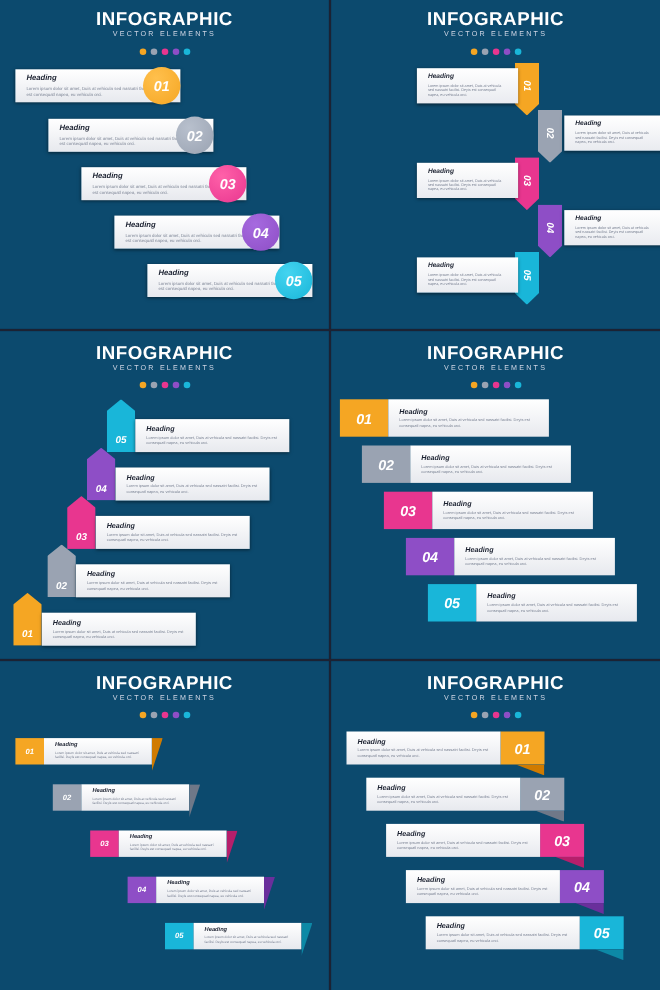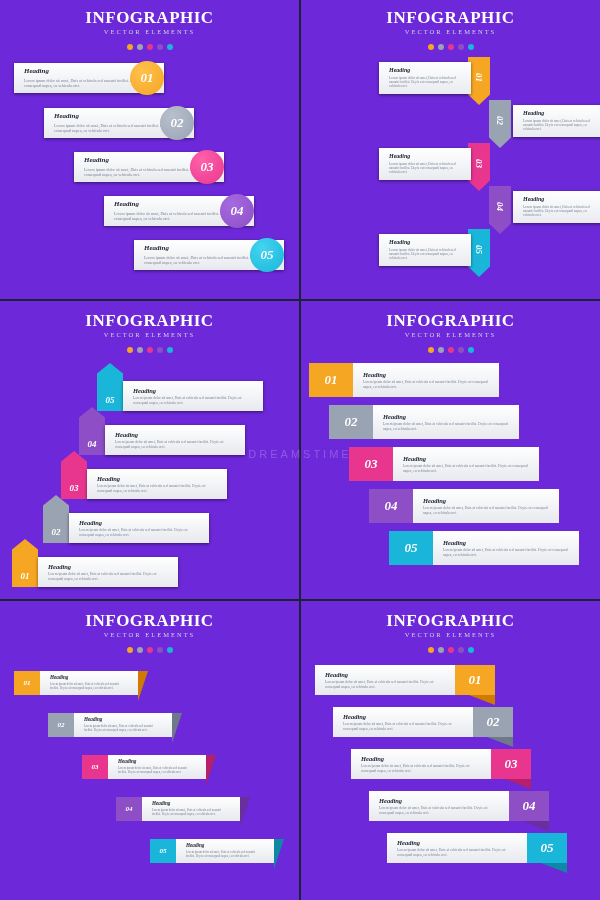--- a/index.html
+++ b/index.html
@@ -1,18 +1,18 @@
 <!DOCTYPE html>
 <html><head>
 <meta charset="utf-8">
 <style>
   html,body{margin:0;padding:0;background:#0b0f1c;}
   body{width:600px;height:900px;font-family:"Liberation Sans",sans-serif;overflow:hidden;}
   .sheet{position:relative;width:600px;height:900px;background:#0b0f1c;}
-  .panel{position:absolute;background:#6d28d9;overflow:hidden;font-family:Liberation Serif, serif;}
+  .panel{position:absolute;background:#0c4a6e;overflow:hidden;}
   .p-sep{position:absolute;background:#1b2233;}
   .title{text-align:center;color:#ffffff;font-weight:bold;letter-spacing:.5px;}
   .subtitle{text-align:center;color:#cfd5e4;letter-spacing:2px;}
   .dots{display:flex;justify-content:center;gap:4px;margin-top:4px;}
   .dot{width:6px;height:6px;border-radius:50%;}
   .bar{position:absolute;display:flex;align-items:center;}
   .bar-body{position:relative;height:100%;box-sizing:border-box;padding:6px 10px;display:flex;flex-direction:column;justify-content:center;}
   .bar-h{font-size:7px;font-weight:bold;font-style:italic;color:#1b2130;line-height:1.1;}
   .bar-t{font-size:4px;color:#7b8394;line-height:1.25;margin-top:2px;}
   .num{font-size:13px;font-weight:bold;color:#ffffff;font-style:italic;display:flex;align-items:center;justify-content:center;}
@@ -404,14 +404,13 @@
         <div class="bar-h" style="font-size:6.5px;">Heading</div>
         <div class="bar-t" style="font-size:3.6px;">Lorem ipsum dolor sit amet, Duis at vehicula sed nassatri facilisi. Deyis est consequatl napea, eu vehicula orci.</div>
       </div>
       <div class="num" style="width:40px;height:30px;background:#19b6d9;">
           <span>05</span>
         </div>
     </div>
     <div style="position:absolute;left:240px;top:262px;width:26px;height:10px;background:#0d89a6;clip-path:polygon(0 0,100% 0,100% 100%);"></div>
   </div>
 
-  <div class="wm">DREAMSTIME</div>
 </div>
 
 </body></html>

